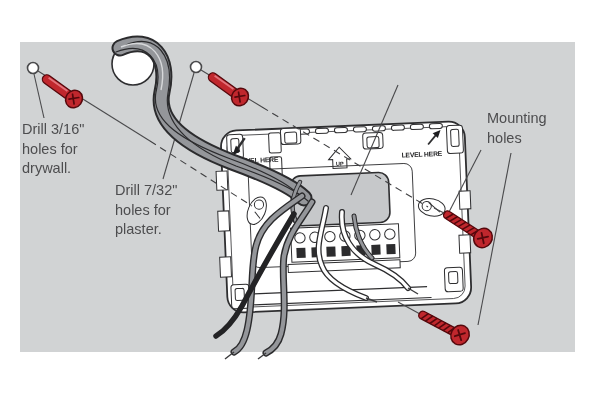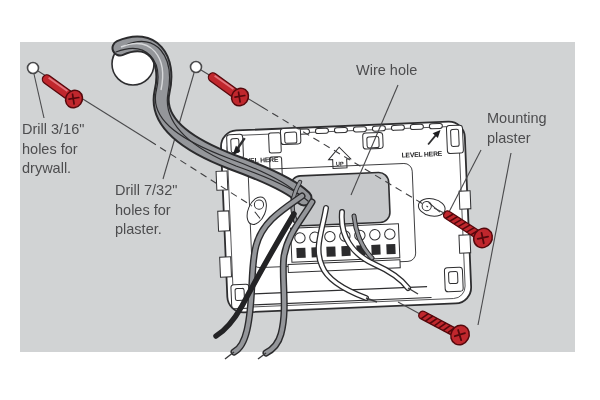--- a/index.html
+++ b/index.html
@@ -229,17 +229,16 @@
       <path d="M -4,-3.5 L 3.5,4 M -4,3.5 L 3.5,-4" stroke="#55080c" stroke-width="1.8" stroke-linecap="round" fill="none"></path>
     </g>
   </svg>
 
   <div class="label" style="left:22px;top:120px;">Drill 3/16"
 holes for
 drywall.</div>
   <div class="label" style="left:115px;top:181px;">Drill 7/32"
 holes for
 plaster.</div>
-  <div class="label" style="left:356px;top:61px;">Wire hole</div>
   <div class="label" style="left:487px;top:109px;">Mounting
-plaster</div>
+holes</div>
 
 </div>
 
 </body></html>

